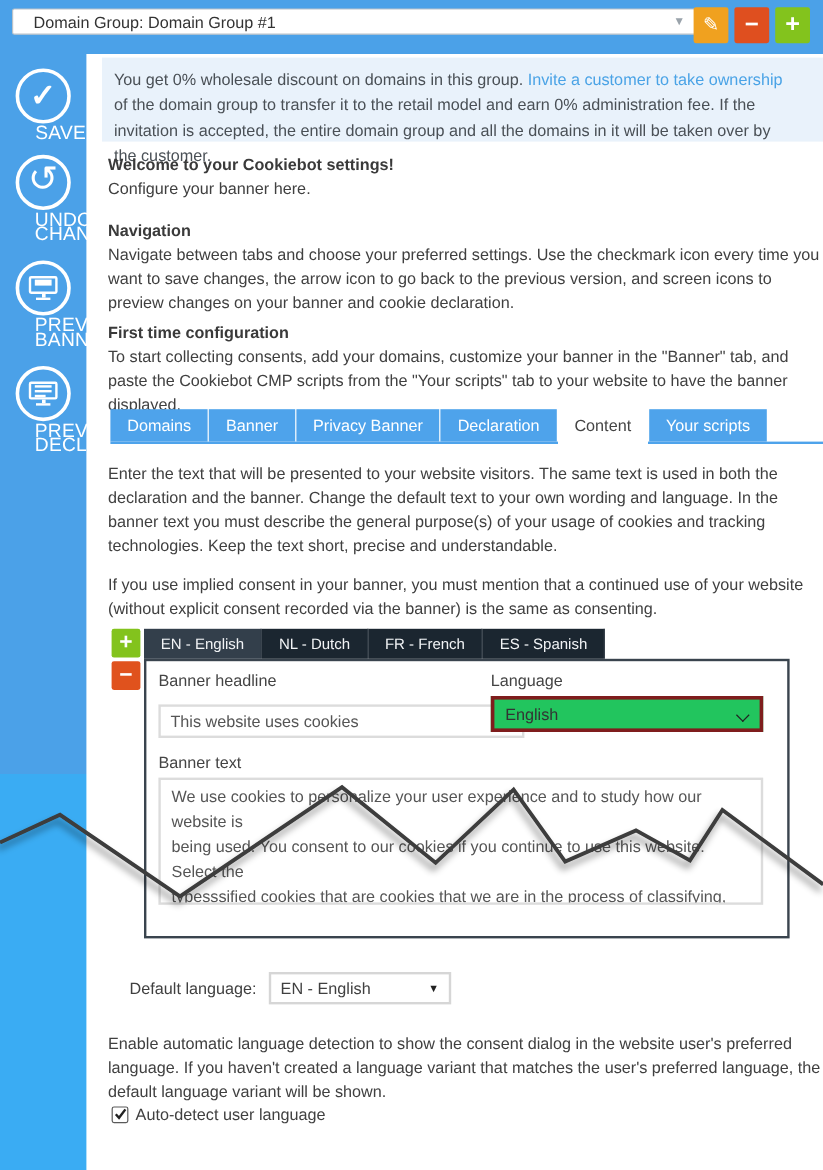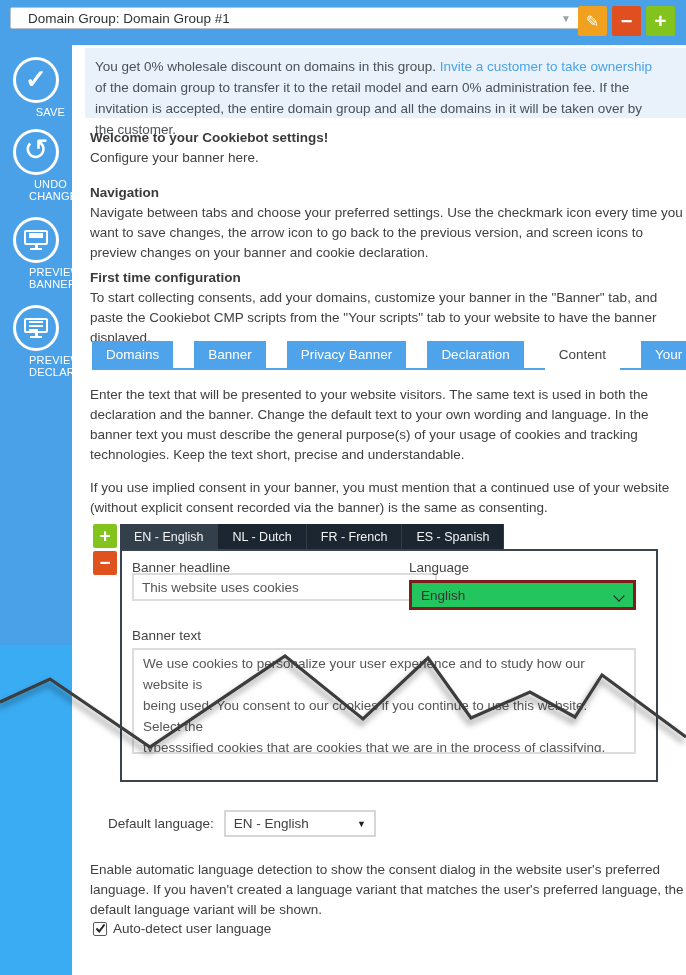--- a/index.html
+++ b/index.html
@@ -25,21 +25,21 @@
 
   
   .sidebar { position:absolute; left:0; top:45px; width:72px; height:930px; }
   .sidebar .upper { position:absolute; top:0; left:0; width:72px; height:600px; background:#4ba1e8; }
   .sidebar .lower { position:absolute; top:600px; left:0; width:72px; height:330px; background:#3aacf3; }
   .side-item { position:absolute; left:0; width:72px; text-align:center; color:#fff; }
   .side-circle {
     width:46px; height:46px; border:3px solid #fff; border-radius:50%;
     margin:0 auto 3px auto; display:flex; align-items:center; justify-content:center;
   }
-  .side-label { font-size:11px; line-height:12px; letter-spacing:.2px;margin-left:29px; }
+  .side-label { font-size:16px; line-height:12px; letter-spacing:.2px;margin-left:29px; }
   .glyph-check { font-size:26px; font-weight:bold; line-height:1; margin-top:-2px; }
   .glyph-undo { font-size:30px; line-height:1; margin-top:-4px; }
   .mon { position:relative; width:24px; height:20px; }
   .mon .screen { position:absolute; top:0; left:0; width:24px; height:15px; border:2px solid #fff; border-radius:2px; }
   .mon .bar { position:absolute; top:3px; left:5px; width:14px; height:5px; background:#fff; }
   .mon .line { position:absolute; left:5px; width:14px; height:2px; background:#fff; }
   .mon .l1{top:3px;} .mon .l2{top:7px;} .mon .l3{top:11px; width:9px;}
   .mon .neck { position:absolute; top:15px; left:10.5px; width:3px; height:3px; background:#fff; }
   .mon .base { position:absolute; top:18px; left:6px; width:12px; height:2px; background:#fff; }
 
@@ -50,21 +50,21 @@
     font-size:13.5px; line-height:21px; color:#4a5056;
   }
   .notice a { color:#4aa3e6; text-decoration:none; cursor:pointer; }
 
   
   .content { position:absolute; left:90px; top:117px; width:596px; height:858px; }
   .sec { position:absolute; left:0; width:596px; font-size:13.5px; line-height:20px; color:#404040; }
   .sec.h { font-weight:bold; color:#3a3a3a; }
 
   
-  .maintabs { position:absolute; top:224px; left:2px; width:594px; display:flex; gap:21px; border-bottom:2px solid #4ea3eb; }
+  .maintabs { position:absolute; top:224px; left:2px; width:594px; display:flex; gap:1px; border-bottom:2px solid #4ea3eb; }
   .maintab {
     background:#4ea3eb; color:#fff; font-size:13.5px; line-height:27px;
     padding:0 14px; cursor:pointer; white-space:nowrap;
   }
   .maintab.active { background:#fff; color:#444; margin-bottom:-2px; border-bottom:2px solid #fff; }
 
   
   .lang-editor { position:absolute; top:407px; left:0; width:596px; height:258px; }
   .sq-btn {
     position:absolute; left:3px; width:24px; height:24px; border-radius:2px;
@@ -80,21 +80,21 @@
   .langtab.active { background:#333f4b; }
   .panel {
     position:absolute; left:30px; top:25px; width:538px; height:233px;
     border:2px solid #3a444e; background:#fff;
   }
   .panel .flabel { position:absolute; font-size:13.5px; color:#444; }
   .fl-headline { left:10px; top:9px; }
   .fl-language { left:287px; top:9px; }
   .fl-bannertext { left:10px; top:77px; }
   .txt-input {
-    position:absolute; left:10px; top:22px; width:305px; height:28px;
+    position:absolute; left:10px; top:36px; width:305px; height:28px;
     border:2px solid #dcdcdc; padding:12px 8px; font-size:13.5px; color:#555;
     font-family:"Liberation Sans", sans-serif; outline:none;
   }
   .lang-select {
     position:absolute; left:287px; top:29px; width:227px; height:30px;
     border:3px solid #7f1d1d; display:flex; align-items:center;
     padding:0 28px 0 9px; font-size:13.5px; color:#333; cursor:pointer; background:#22c55e;
   }
   .chev { position:absolute; right:10px; top:9px; width:8px; height:8px;
     border-right:1.8px solid #222; border-bottom:1.8px solid #222; transform:rotate(45deg); }

